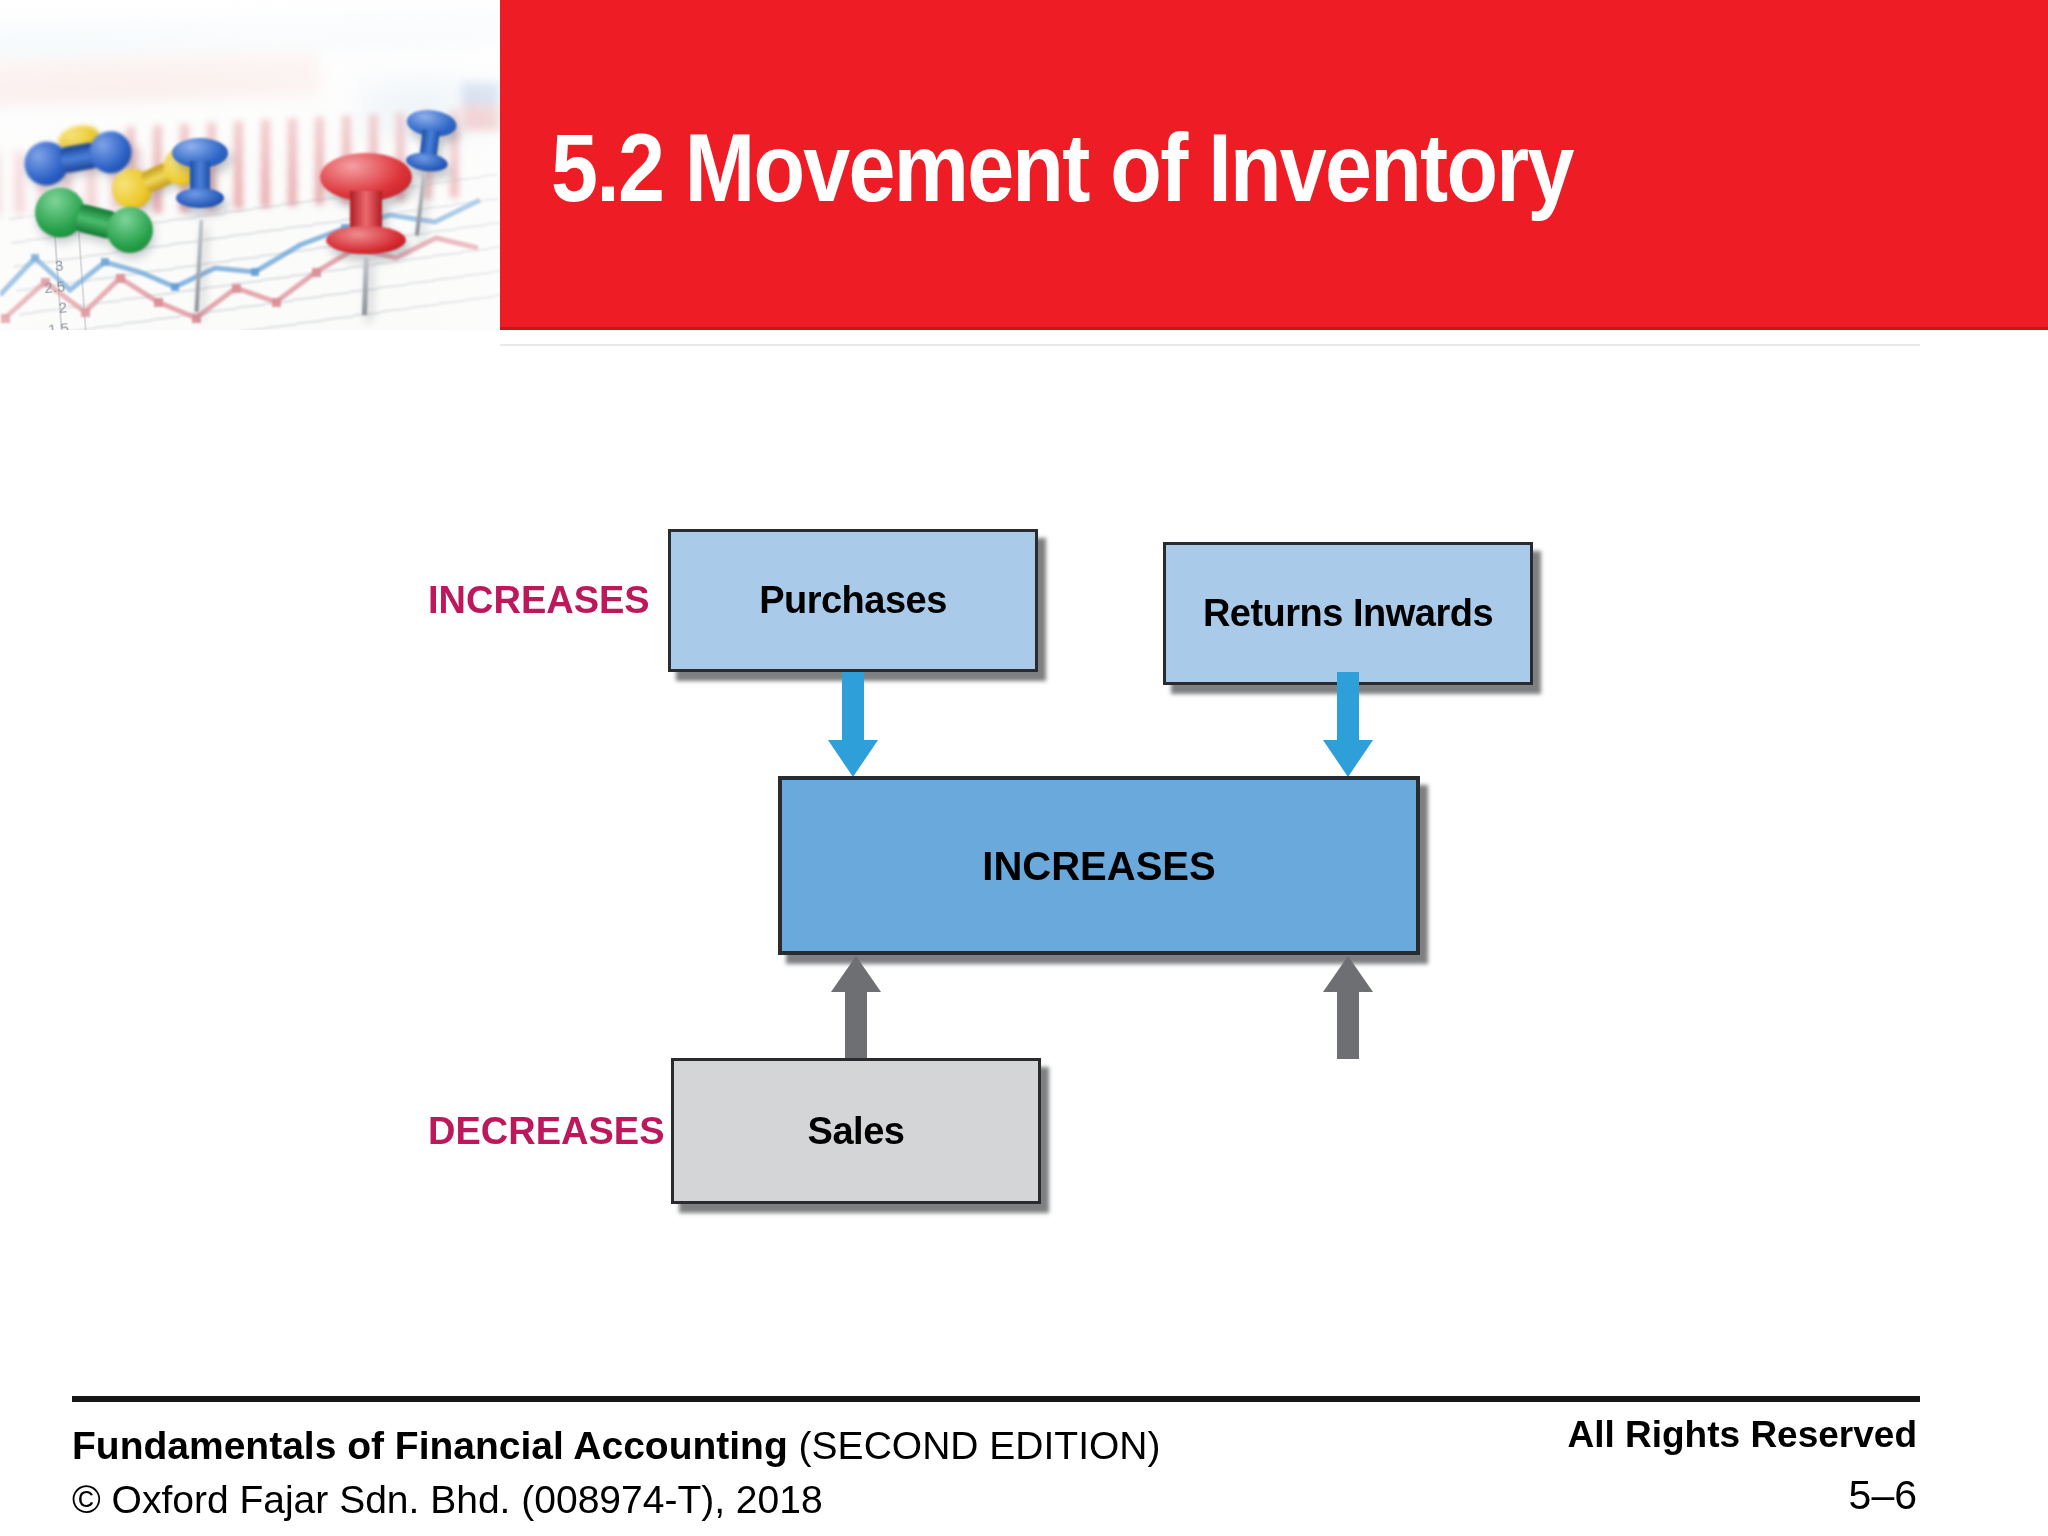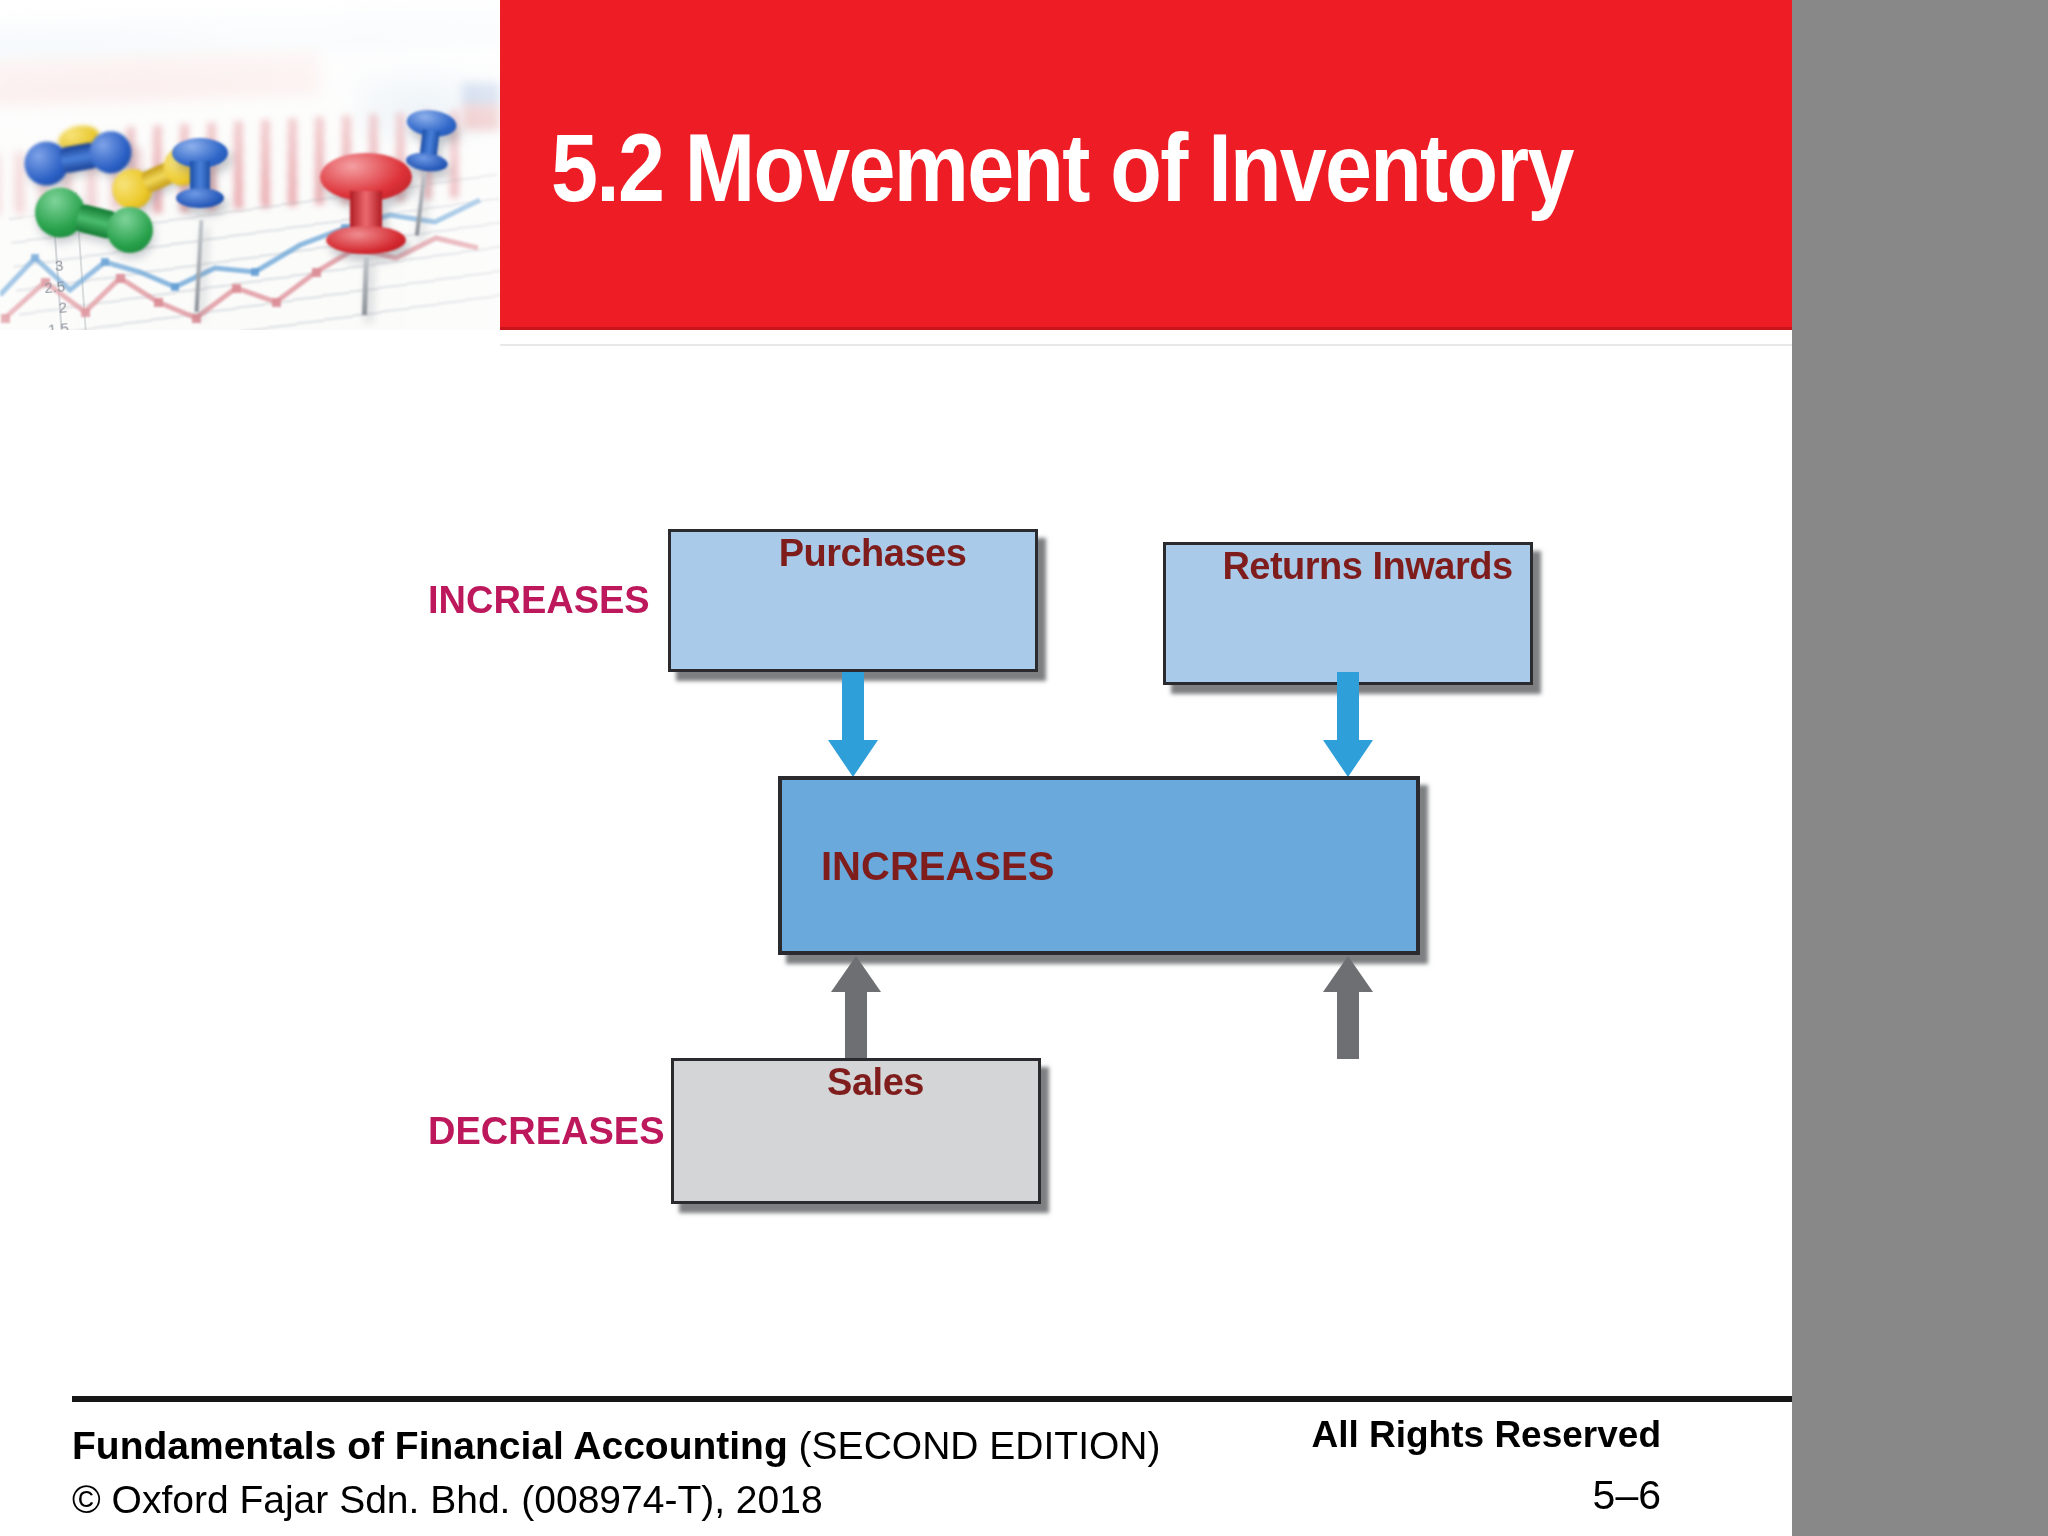--- a/index.html
+++ b/index.html
@@ -1,17 +1,17 @@
 <!DOCTYPE html>
 <html><head>
 <meta charset="utf-8">
 <style>
   html,body { margin:0; padding:0; background:#888; }
   .slide {
-    position:relative; width:1792px; height:1536px;
+    position:relative; width:2048px; height:1536px;
     background:#ffffff; overflow:hidden;
     font-family:"Liberation Sans", sans-serif;
   }
 
   
   .banner {
     position:absolute; left:500px; top:0; width:1548px; height:330px;
     background:#EE1C25; border-bottom:3px solid #C8151C; box-sizing:border-box;
   }
   .slide-title {
@@ -133,24 +133,23 @@
   .side-label {
     position:absolute; left:428px; color:#be185d;
     font-weight:bold; font-size:38px; line-height:44px; white-space:nowrap;
   }
   .label-increases { top:578px; }
   .label-decreases { top:1109px; }
 
   .dbox {
     position:absolute; box-sizing:border-box;
     border:3px solid #2b2a2e;
-    display:flex; align-items:flex-start; justify-content:center;
-    text-align:center; color:#7f1d1d;
+    display:flex; align-items:center; justify-content:center;
+    text-align:center; color:#000000;
     box-shadow:8px 9px 4px rgba(70,72,75,.7);
-    padding-left:39px;
   }
   .dbox .dbox-label { font-size:38px; font-weight:bold; letter-spacing:-0.5px; }
   .box-light { background:#A9CBE9; }
   .box-mid   { background:#6AA9DC; border-width:4px; }
   .box-gray  { background:#D4D5D7; }
 
   .box-purchases    { left:668px;  top:529px;  width:370px; height:143px; }
   .box-returns-in   { left:1163px; top:542px;  width:370px; height:143px; }
   .box-movement     { left:778px;  top:776px;  width:642px; height:179px; flex-direction:column; }
   .box-movement .mline { font-size:40px; font-weight:bold; line-height:52px; letter-spacing:0; }

